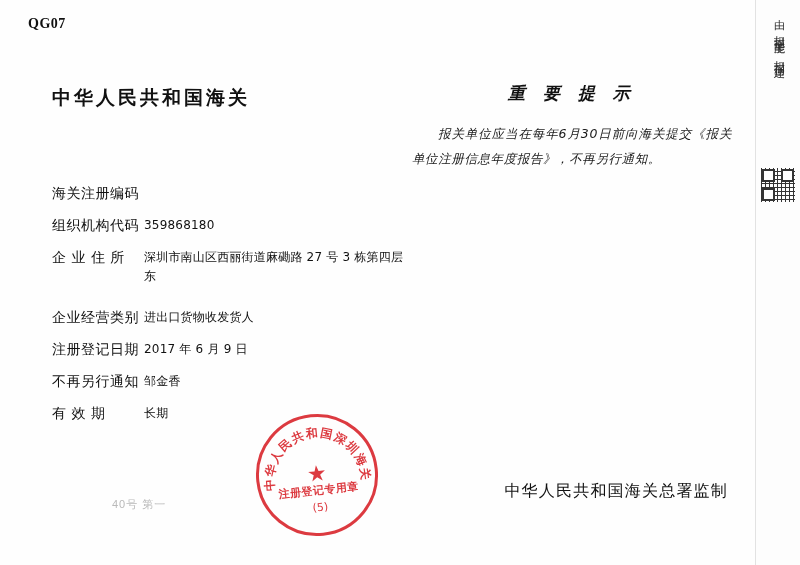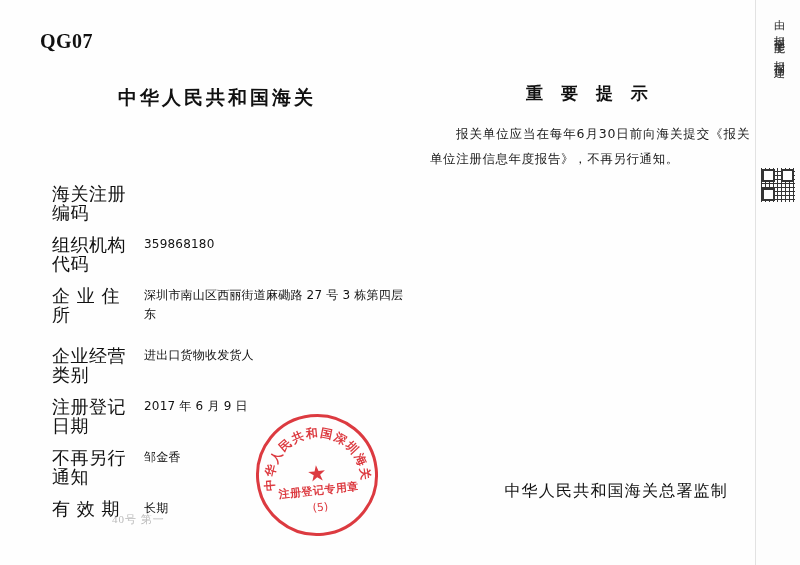--- a/index.html
+++ b/index.html
@@ -19,27 +19,26 @@
   #doc {
     position: absolute;
     inset: 0;
     background: #fefefe;
   }
 
   
   .form-code {
     position: absolute;
     left: 28px;
-    top: 30px;
+    top: 16px;
     font-family: "Liberation Serif", serif;
     font-weight: bold;
-    font-size: 20px;
+    font-size: 14px;
     letter-spacing: 0.5px;
     color: #111;
-    margin-left: 12px;
   }
 
   
   .right-strip {
     position: absolute;
     right: 0;
     top: 0;
     width: 44px;
     height: 565px;
     border-left: 1px solid #e2e2e2;
@@ -88,36 +87,36 @@
     border: 2px solid #111;
     background: #fff;
   }
 
   
   .title-block {
     position: absolute;
     left: 52px;
     top: 82px;
     width: 330px;
-    text-align: center;
   }
   .title-line1, .title-line2 {
     font-family: "DejaVu Sans", sans-serif;
     font-weight: bold;
     font-size: 19px;
     letter-spacing: 3px;
     color: #111;
     line-height: 30px;
   }
 
   .notice-block {
     position: absolute;
-    left: 430px;
+    left: 412px;
     top: 82px;
     width: 320px;
+    font-style: italic;
   }
   .notice-title {
     text-align: center;
     font-family: "DejaVu Sans", sans-serif;
     font-weight: bold;
     font-size: 17px;
     letter-spacing: 6px;
     color: #111;
     margin-bottom: 16px;
   }
@@ -141,21 +140,21 @@
   .field-row {
     display: flex;
     align-items: flex-start;
     margin-bottom: 13px;
   }
   .field-row.gap-big { margin-bottom: 22px; }
   .field-label {
     width: 92px;
     flex: 0 0 92px;
     font-family: "DejaVu Sans", sans-serif;
-    font-size: 18px;
+    font-size: 14px;
     color: #111;
     letter-spacing: 0.5px;
     line-height: 19px;
   }
   .field-value {
     flex: 1;
     font-family: "DejaVu Sans", sans-serif;
     font-size: 12px;
     color: #111;
     line-height: 19px;
@@ -188,22 +187,22 @@
     top: 481px;
     font-family: "DejaVu Sans", sans-serif;
     font-size: 16px;
     letter-spacing: 1.2px;
     color: #111;
   }
 
   .faint-left {
     position: absolute;
     left: 112px;
-    top: 512px;
-    font-family: Liberation Serif, serif;
+    top: 497px;
+    font-family: Liberation Sans, sans-serif;
     font-size: 11px;
     color: #b9b9b9;
     letter-spacing: 1px;
   }
 
   
   .seal {
     position: absolute;
     left: 256px;
     top: 414px;

